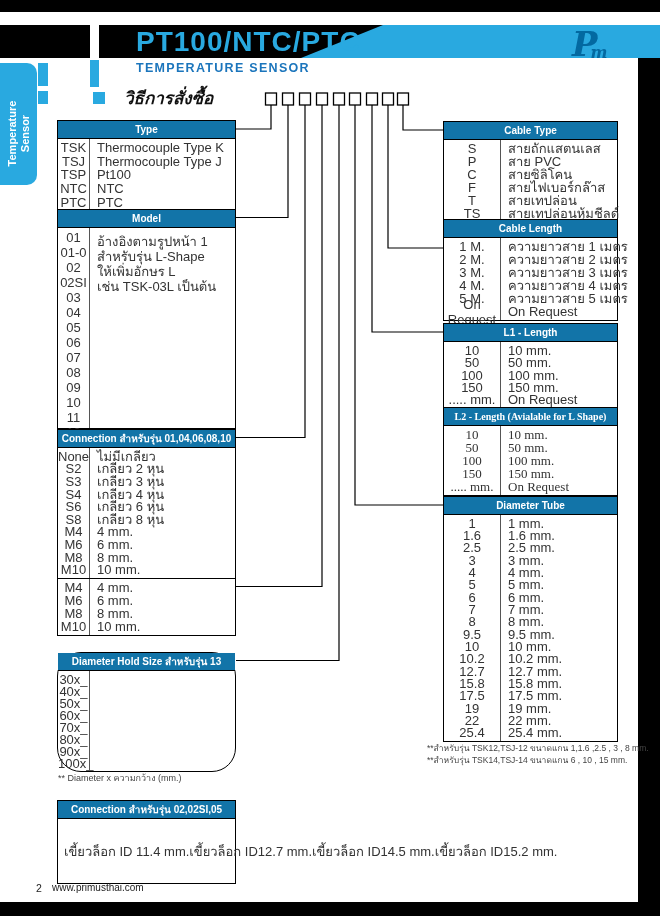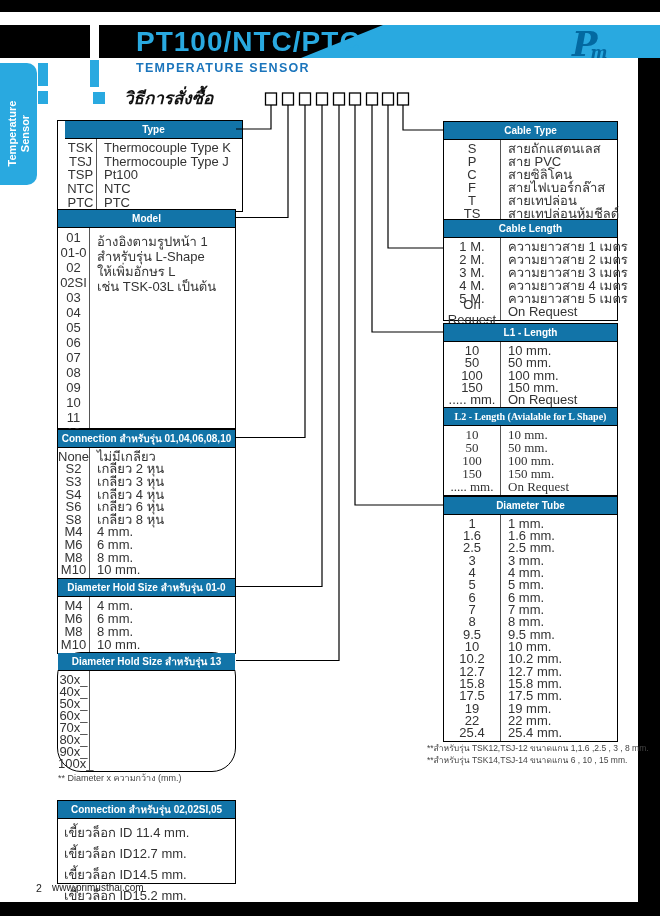--- a/index.html
+++ b/index.html
@@ -43,39 +43,39 @@
   .tbl-h{height:17px;background:#1274a8;color:#fff;font-weight:bold;font-size:10px;
     display:flex;align-items:center;justify-content:center;border-bottom:1px solid #000;white-space:nowrap;}
   .tbl-b{position:relative;display:flex;flex-direction:column;font-size:13px;color:#333;}
   .tbl-b.with-div::before{content:'';position:absolute;left:31px;top:0;bottom:0;border-left:1px solid #555;}
   .tbl.r .tbl-b.with-div::before{left:56px;}
   .tr{display:flex;flex:1;align-items:center;min-height:0;}
   .td-code{width:31px;text-align:center;flex-shrink:0;}
   .tbl.r .td-code{width:56px;}
   .td-desc{flex:1;padding-left:8px;white-space:nowrap;}
   
-  #t-type{left:57px;top:120px;padding-left:7px;}      #t-type .tbl-b{height:68px;padding:2px 0;}
+  #t-type{left:57px;top:120px;}      #t-type .tbl-b{height:68px;padding:2px 0;}
   #t-model{left:57px;top:209px;}     #t-model .tbl-b{height:200px;flex-direction:row;}
   #t-conn{left:57px;top:429px;}      #t-conn .tbl-b{height:126px;padding:2px 0;}
   #t-dhs010{left:57px;top:578px;}    #t-dhs010 .tbl-b{height:52px;padding:2px 0;}
   #t-dhs13{left:57px;top:652px;border-radius:24px;}     #t-dhs13 .tbl-b{height:96px;padding:2px 0;}
   #t-conn02{left:57px;top:800px;}    #t-conn02 .tbl-b{height:58px;padding:3px 0 3px 6px;}
   #t-cabletype{left:443px;top:121px;} #t-cabletype .tbl-b{height:78px;padding:2px 0;}
   #t-cablelen{left:443px;top:219px;}  #t-cablelen .tbl-b{height:78px;padding:2px 0;}
   #t-l1{left:443px;top:323px;}        #t-l1 .tbl-b{height:62px;padding:2px 0;}
   #t-l2{left:443px;top:407px;font-family:Liberation Serif, serif;}        #t-l2 .tbl-b{height:65px;padding:2px 0;}
   #t-diam{left:443px;top:496px;}      #t-diam .tbl-b{height:222px;padding:2px 0;}
   
   .codes-col{width:31px;flex-shrink:0;display:flex;flex-direction:column;padding:2px 0;}
   .codes-col .line{flex:1;display:flex;align-items:center;justify-content:center;}
   .note-col{flex:1;padding:6px 0 0 8px;}
   .note-col .line{line-height:15px;white-space:nowrap;}
   
   .lines-body .line{flex:1;display:flex;align-items:center;white-space:nowrap;}
-  #t-conn02 .lines-body{display:flex;flex-direction:column;height:100%;}
+  #t-conn02 .lines-body{display:flex;flex-direction:row;height:100%;}
   
   .foot-left{position:absolute;left:58px;top:771px;font-size:9px;color:#444;}
   .r-notes{position:absolute;left:427px;top:742px;font-size:8.5px;color:#444;}
   .r-notes .line{line-height:12px;white-space:nowrap;}
   
   .footer-page{position:absolute;left:36px;top:882px;font-size:10.5px;color:#222;}
   .footer-site{position:absolute;left:52px;top:882px;font-size:10px;color:#222;}
   
   .diagram{position:absolute;left:0;top:0;width:660px;height:916px;pointer-events:none;z-index:4;}
 </style>
@@ -200,21 +200,20 @@
         <div class="td-desc">8 mm.</div>
       </div>
       <div class="tr">
         <div class="td-code">M10</div>
         <div class="td-desc">10 mm.</div>
       </div>
     </div>
 </div>
 
 <div class="tbl" id="t-dhs010">
-  <div class="tbl-h">Diameter Hold Size สำหรับรุ่น 01-0</div>
   <div class="tbl-b with-div">
       <div class="tr">
         <div class="td-code">M4</div>
         <div class="td-desc">4 mm.</div>
       </div>
       <div class="tr">
         <div class="td-code">M6</div>
         <div class="td-desc">6 mm.</div>
       </div>
       <div class="tr">

